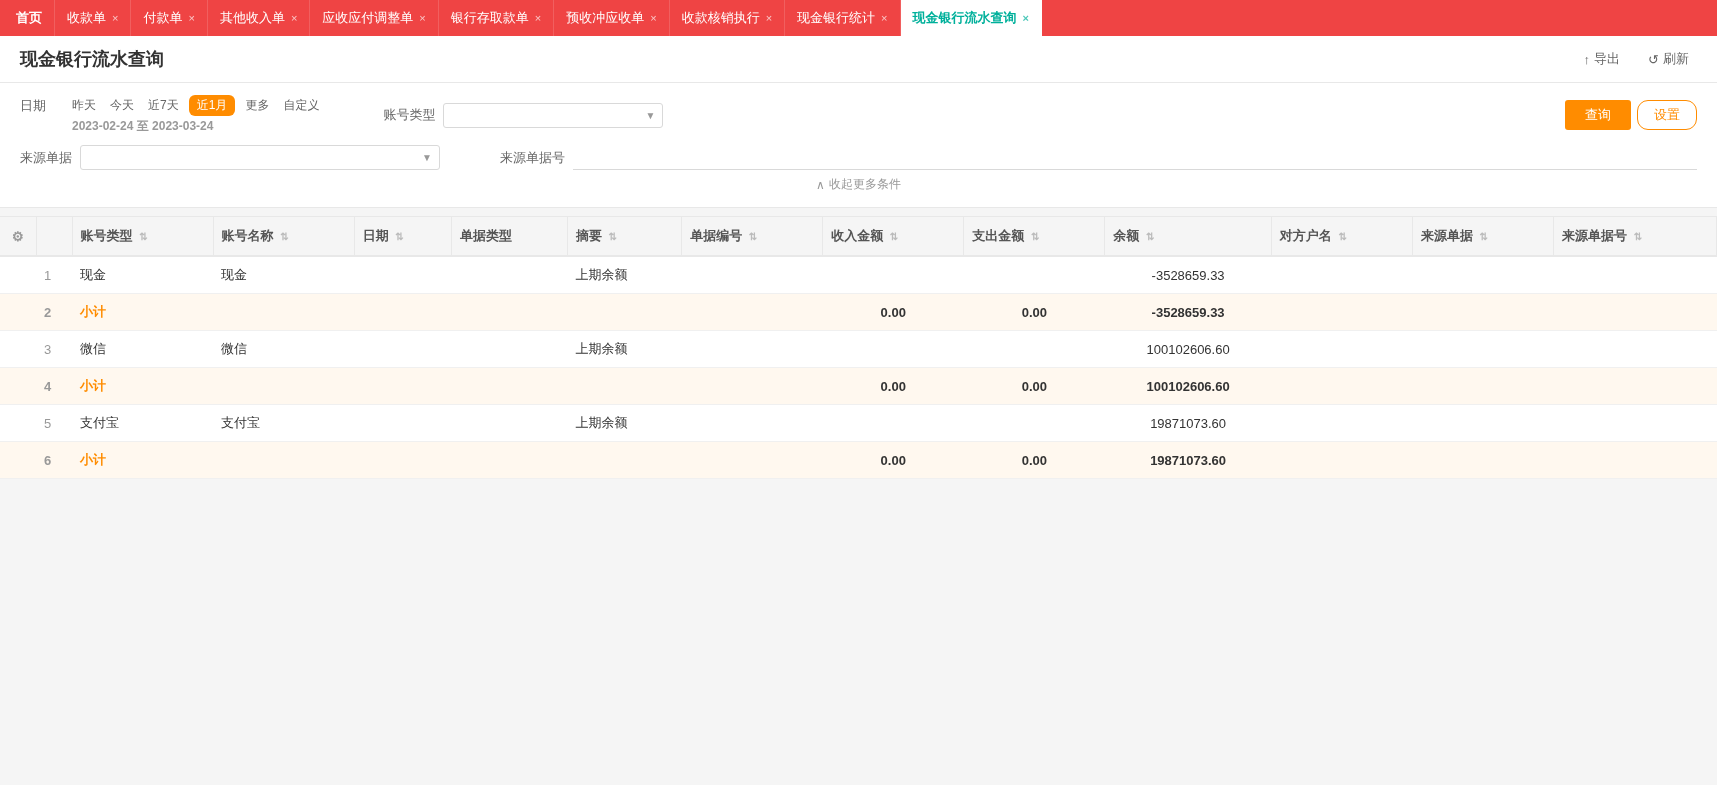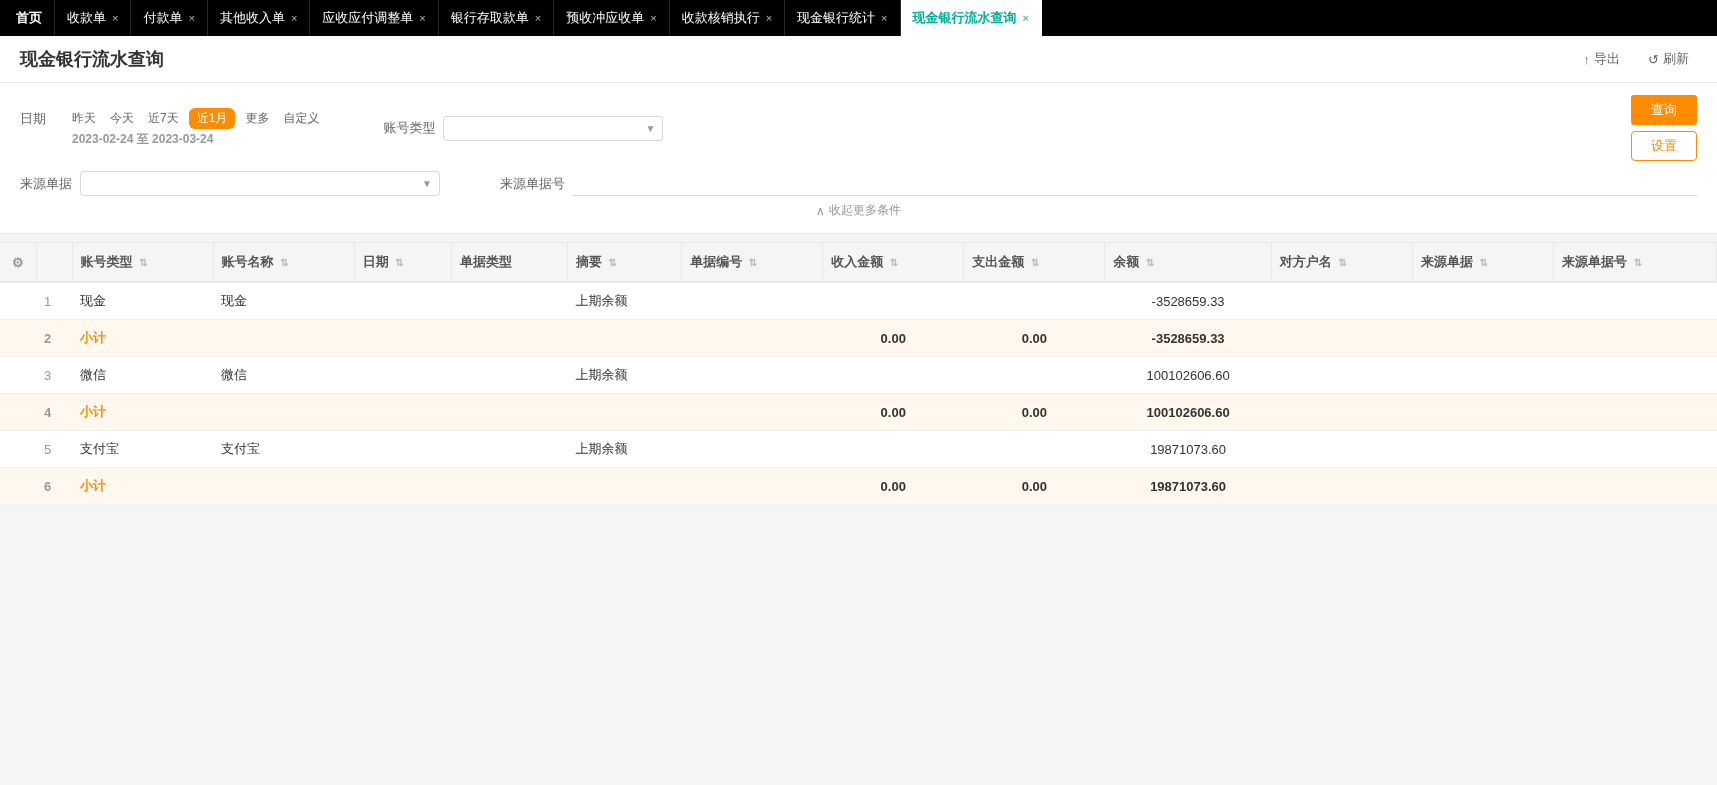--- a/index.html
+++ b/index.html
@@ -1,20 +1,20 @@
 <!DOCTYPE html>
 <html><head>
   <meta charset="utf-8">
   <style>
     * { box-sizing: border-box; margin: 0; padding: 0; }
     body { font-family: 'Microsoft YaHei', Arial, sans-serif; font-size: 13px; background: #f5f5f5; color: #333; }
 
     
     .top-nav {
-      background: #000000;
+      background: #ef4444;
       display: flex;
       align-items: center;
       height: 36px;
       padding: 0 4px;
       overflow: hidden;
     }
     .nav-tab {
       display: flex;
       align-items: center;
       padding: 0 12px;
@@ -150,21 +150,21 @@
       border: none;
       border-radius: 3px;
       padding: 6px 20px;
       font-size: 13px;
       cursor: pointer;
     }
     .settings-btn {
       background: #fff;
       color: #ff8c00;
       border: 1px solid #ff8c00;
-      border-radius: 4px;
+      border-radius: 11px;
       padding: 5px 16px;
       font-size: 13px;
       cursor: pointer;
     }
     .source-input {
       border: none;
       border-bottom: 1px solid #d9d9d9;
       padding: 4px 0;
       font-size: 13px;
       min-width: 350px;
@@ -286,21 +286,21 @@
 
     <div style="display:flex;align-items:center;gap:8px;margin-left:40px;">
       <span class="filter-label">账号类型</span>
       <div class="select-wrapper">
         <div class="select-input" style="min-width:220px;">&nbsp;</div>
         <span class="chevron">▼</span>
       </div>
     </div>
 
 
-    <div style="display:flex;flex-direction:column;gap:6px;margin-left:auto;">
+    <div style="display:flex;flex-direction:row;gap:6px;margin-left:auto;">
       <button class="query-btn">查询</button>
       <button class="settings-btn">设置</button>
     </div>
   </div>
 
   <div class="filter-row" style="margin-bottom:0;">
     <div style="display:flex;align-items:center;gap:8px;">
       <span class="filter-label">来源单据</span>
       <div class="select-wrapper">
         <div class="select-input" style="min-width:360px;">&nbsp;</div>

